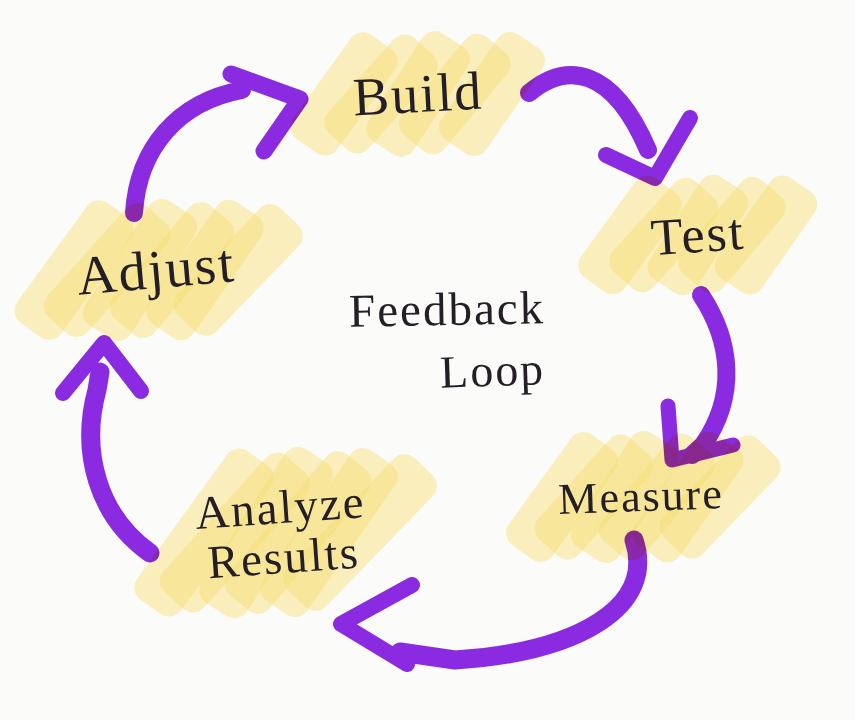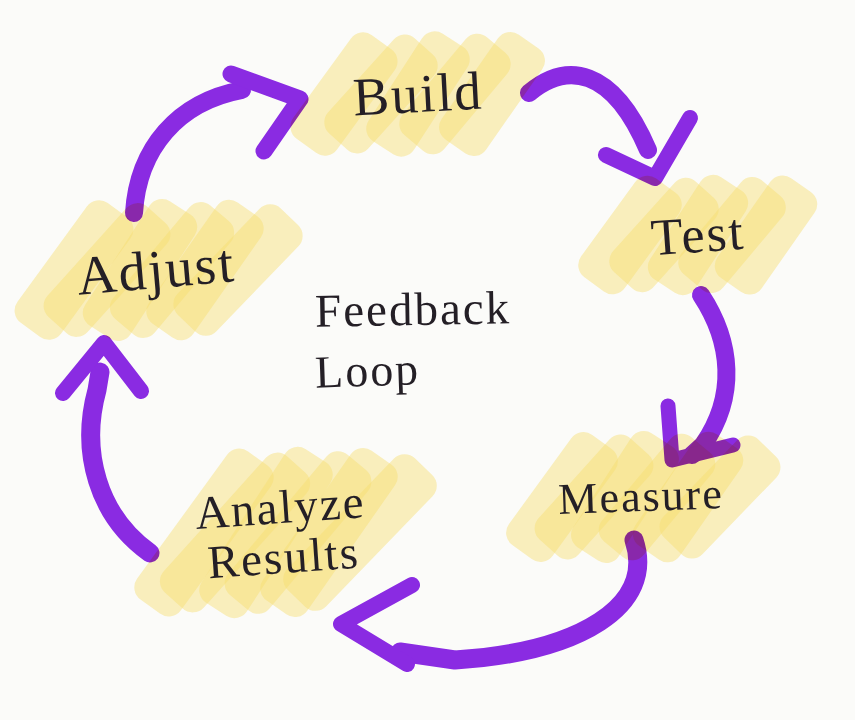--- a/index.html
+++ b/index.html
@@ -58,21 +58,21 @@
 
   .stage-build  { left:312px; top:44px;  width:212px; height:100px; }
   .stage-test   { left:598px; top:188px; width:200px; height:94px;  }
   .stage-measure{ left:530px; top:443px; width:222px; height:108px; }
   .stage-analyze{ left:172px; top:455px; width:220px; height:155px; }
   .stage-adjust { left:42px;  top:210px; width:228px; height:120px; }
 
   .center-title{
     position:absolute; left:315px; top:272px; width:230px; height:135px;
     z-index:3;
-    display:flex; flex-direction:column; align-items:flex-start; justify-content:center;
+    display:flex; flex-direction:column; align-items:flex-end; justify-content:center;
     color: var(--ink);
     letter-spacing:2px;
   }
   .center-title .l1{ font-size:47px; transform:rotate(-1deg); }
   .center-title .l2{ font-size:46px; margin-top:8px; transform:rotate(-2deg); }
 </style>
 </head>
 <body>
 
 <div class="canvas">

